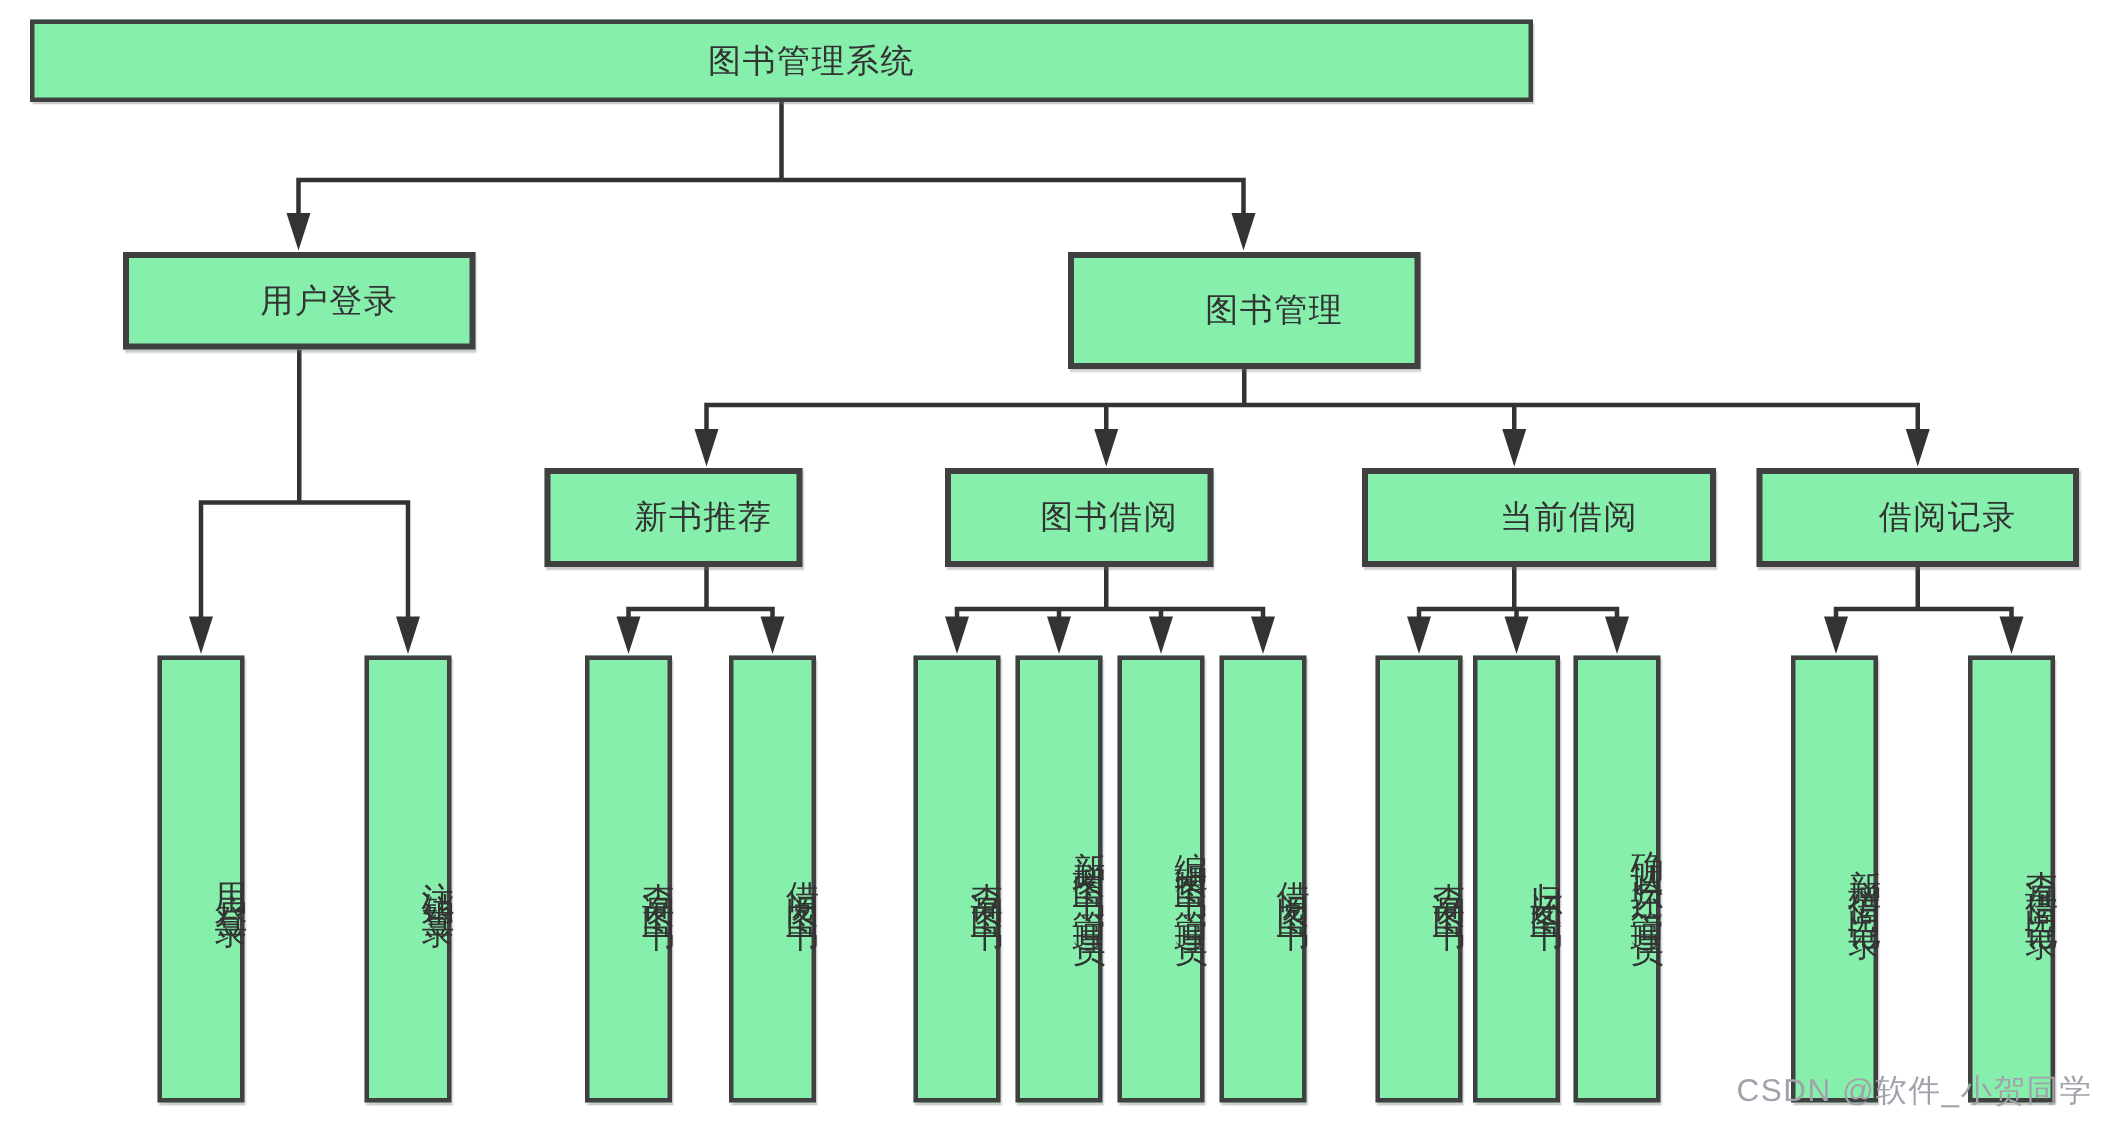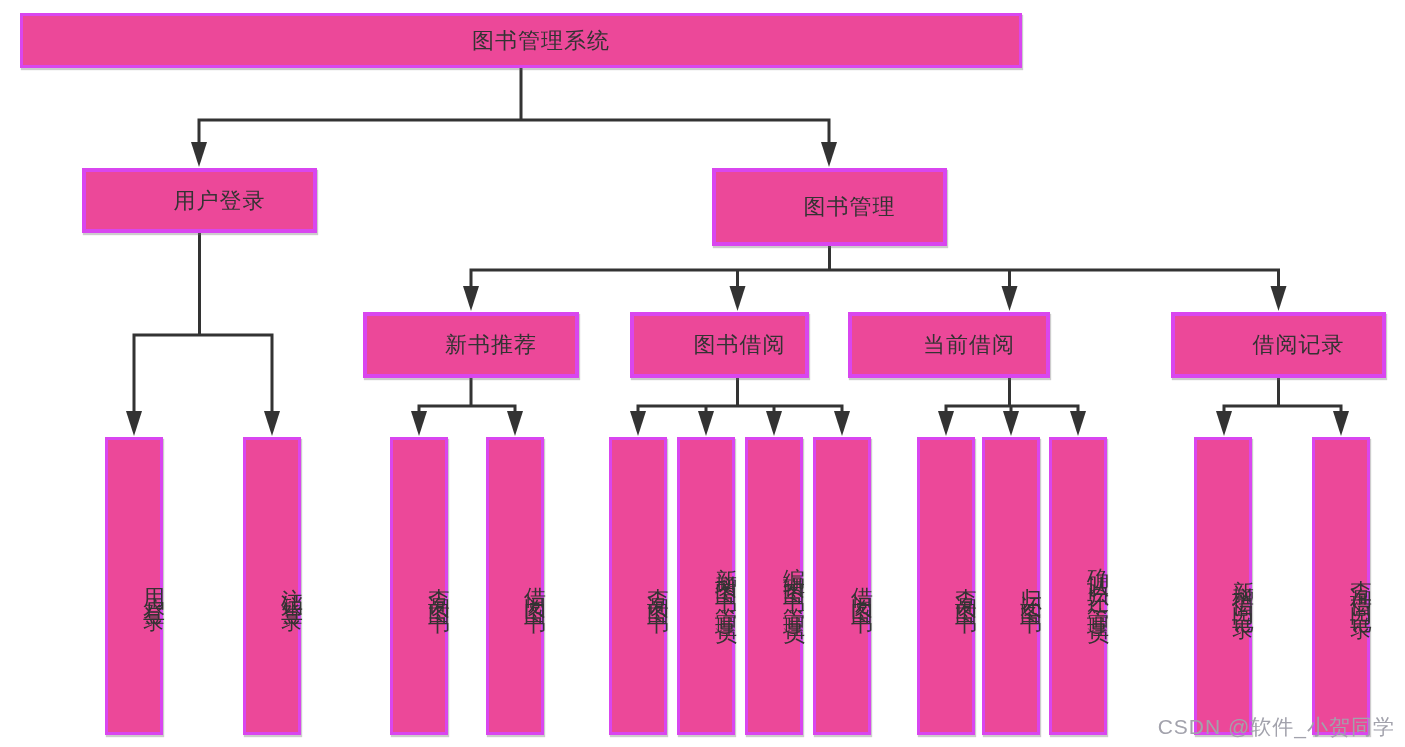--- a/index.html
+++ b/index.html
@@ -4,21 +4,21 @@
 <style>
   html,body{margin:0;padding:0;}
   body{
     width:1405px;height:747px;position:relative;overflow:hidden;
     background:#ffffff;
     font-family:"Liberation Sans","DejaVu Sans",sans-serif;
   }
   #canvas{position:absolute;inset:0;width:1405px;height:747px;}
   .box{
     position:absolute;box-sizing:border-box;
-    background:#ec4899;border:3px solid #d946ef;
+    background:#86efac;border:3px solid #404040;
     display:flex;align-items:center;justify-content:center;
     color:#333333;text-align:center;
     box-shadow:1px 2px 1px rgba(110,110,110,.35);
     z-index:2;
     padding-left:40px;
   }
   .rootbox{font-size:22px;letter-spacing:1px;}
   .hbox{font-size:22px;border-width:4px;letter-spacing:1px;}
   .leaf{top:437px;width:58px;height:298px;border-width:3px;}
   .vtext{
@@ -81,23 +81,23 @@
       <polygon points="1216,411 1232,411 1224,436"></polygon>
       <polygon points="1333,411 1349,411 1341,436"></polygon>
     </g>
   </svg>
 
   <div class="box rootbox" style="left:20px;top:13px;width:1002px;height:55px">图书管理系统</div>
 
   <div class="box hbox" style="left:82px;top:168px;width:235px;height:65px">用户登录</div>
   <div class="box hbox" style="left:712px;top:168px;width:235px;height:78px">图书管理</div>
 
-  <div class="box hbox" style="left:363px;top:312px;width:216px;height:66px">新书推荐</div>
+  <div class="box hbox" style="left:363px;top:312px;width:172px;height:66px">新书推荐</div>
   <div class="box hbox" style="left:630px;top:312px;width:179px;height:66px">图书借阅</div>
-  <div class="box hbox" style="left:848px;top:312px;width:202px;height:66px">当前借阅</div>
+  <div class="box hbox" style="left:908px;top:312px;width:236px;height:66px">当前借阅</div>
   <div class="box hbox" style="left:1171px;top:312px;width:215px;height:66px">借阅记录</div>
 
   <div class="box leaf" style="left:105px">
     <span class="vtext">用户登录</span>
     </div>
   <div class="box leaf" style="left:243px">
     <span class="vtext">注销登录</span>
     </div>
 
   <div class="box leaf" style="left:390px">

